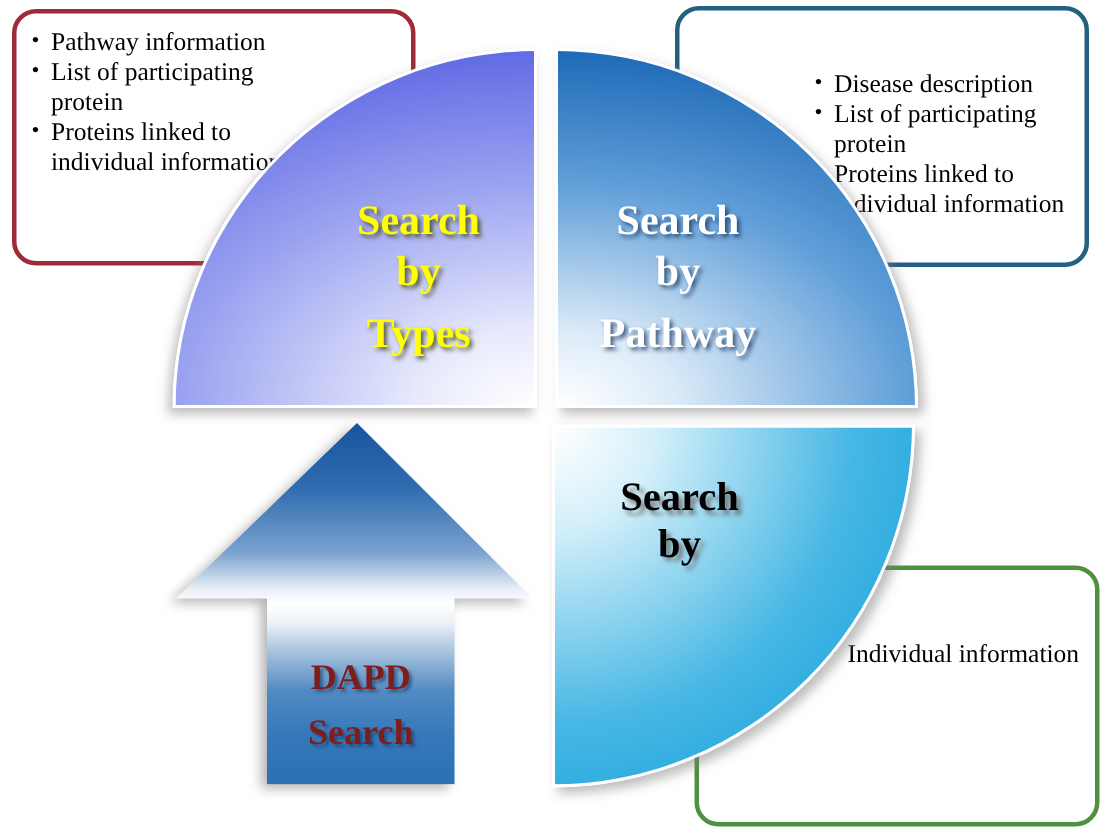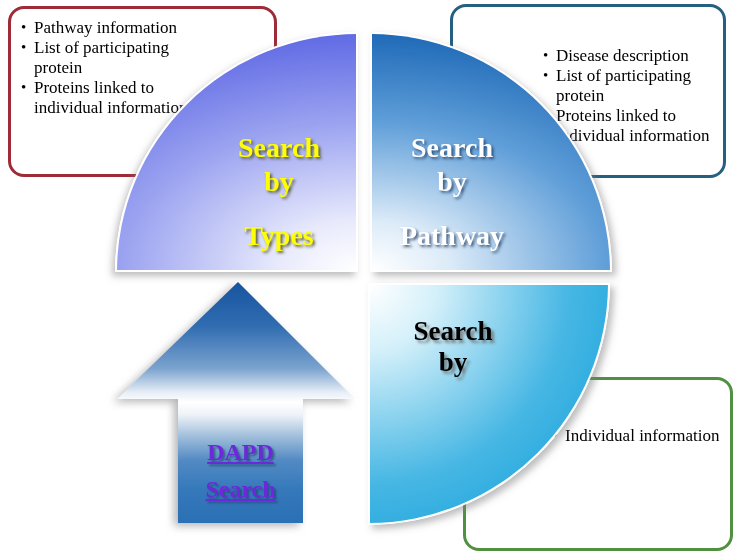--- a/index.html
+++ b/index.html
@@ -50,21 +50,21 @@
     box-shadow:4px 4px 7px rgba(125,125,125,0.5);
   }
   .q-label {
     position:absolute; text-align:center; font-weight:bold;
     font-size:28px; line-height:34px; white-space:nowrap;
   }
   .q-types .q-label   { left:82px; top:97px;  width:160px; text-shadow:2px 2px 3px rgba(70,70,25,0.85); }
   .q-pathway .q-label { left:0px;  top:97px;  width:160px; text-shadow:2px 2px 3px rgba(20,50,90,0.75); }
   .q-protein .q-label { left:3px;  top:31px;  width:160px; font-size:27px; line-height:31px;
                         text-shadow:3px 3px 3px rgba(110,110,110,0.8); }
-  .q-types .line3, .q-pathway .line3 { margin-top:20px; }
+  .q-types .line3, .q-pathway .line3 { margin-top:7px; }
 
   
   .arrow-wrap { position:absolute; left:117px; top:282px; width:238px; height:241px;
                 filter:drop-shadow(-4px 3px 4px rgba(120,120,120,0.55)); }
   .arrow-shape {
     position:absolute; left:0; top:0; width:238px; height:241px;
     clip-path:polygon(121px 0px, 238px 117px, 186px 117px, 186px 241px,
                       61px 241px, 61px 117px, 0px 117px);
     background:linear-gradient(180deg,
       #17549f 0%, #2f6cb0 18%, #7ba3cf 36%, #e9eff7 46%, #ffffff 50%,
@@ -121,19 +121,19 @@
 
   <div class="quarter q-protein">
     <div class="q-label" style="color: rgb(0, 0, 0);">
       <div class="line1">Search</div>
       <div class="line2">by</div>
     </div>
   </div>
 
   <div class="arrow-wrap">
     <div class="arrow-shape"></div>
-    <div class="arrow-label" style="color: #6d28d9; text-decoration: underline;">
+    <div class="arrow-label" style="color: #7f1d1d;">
       <div>DAPD</div>
       <div>Search</div>
     </div>
   </div>
 
 </div>
 
 </body></html>

